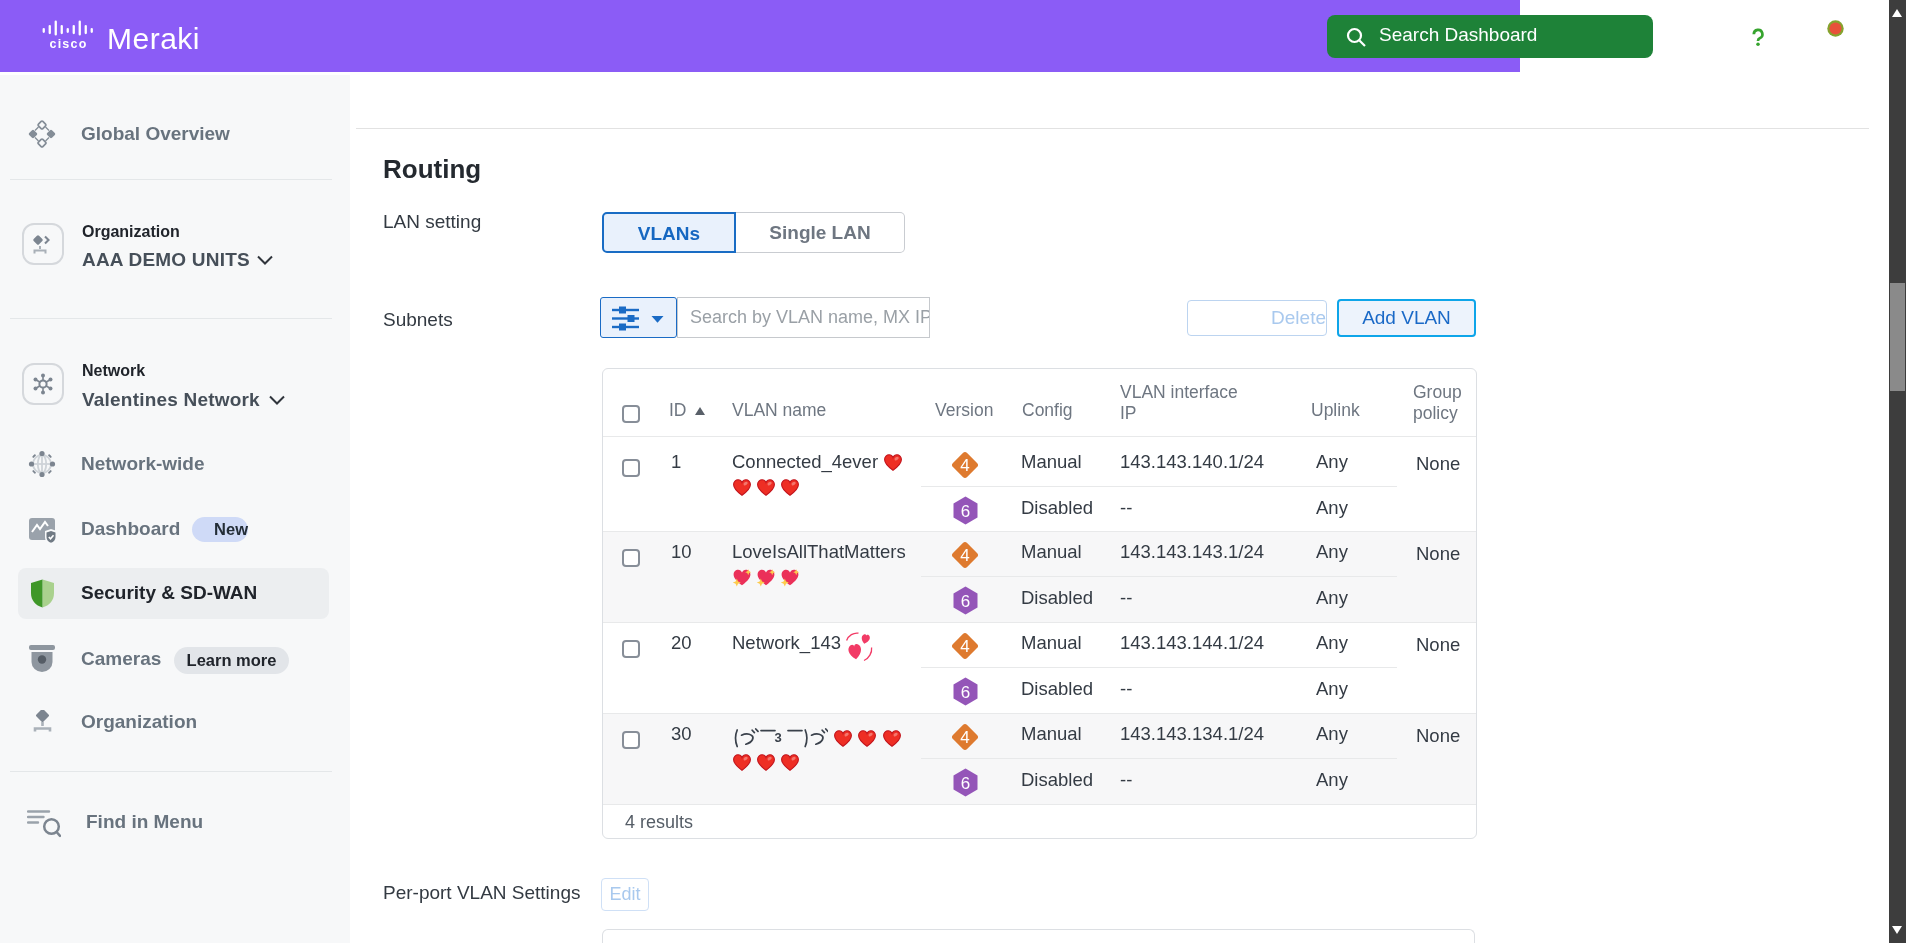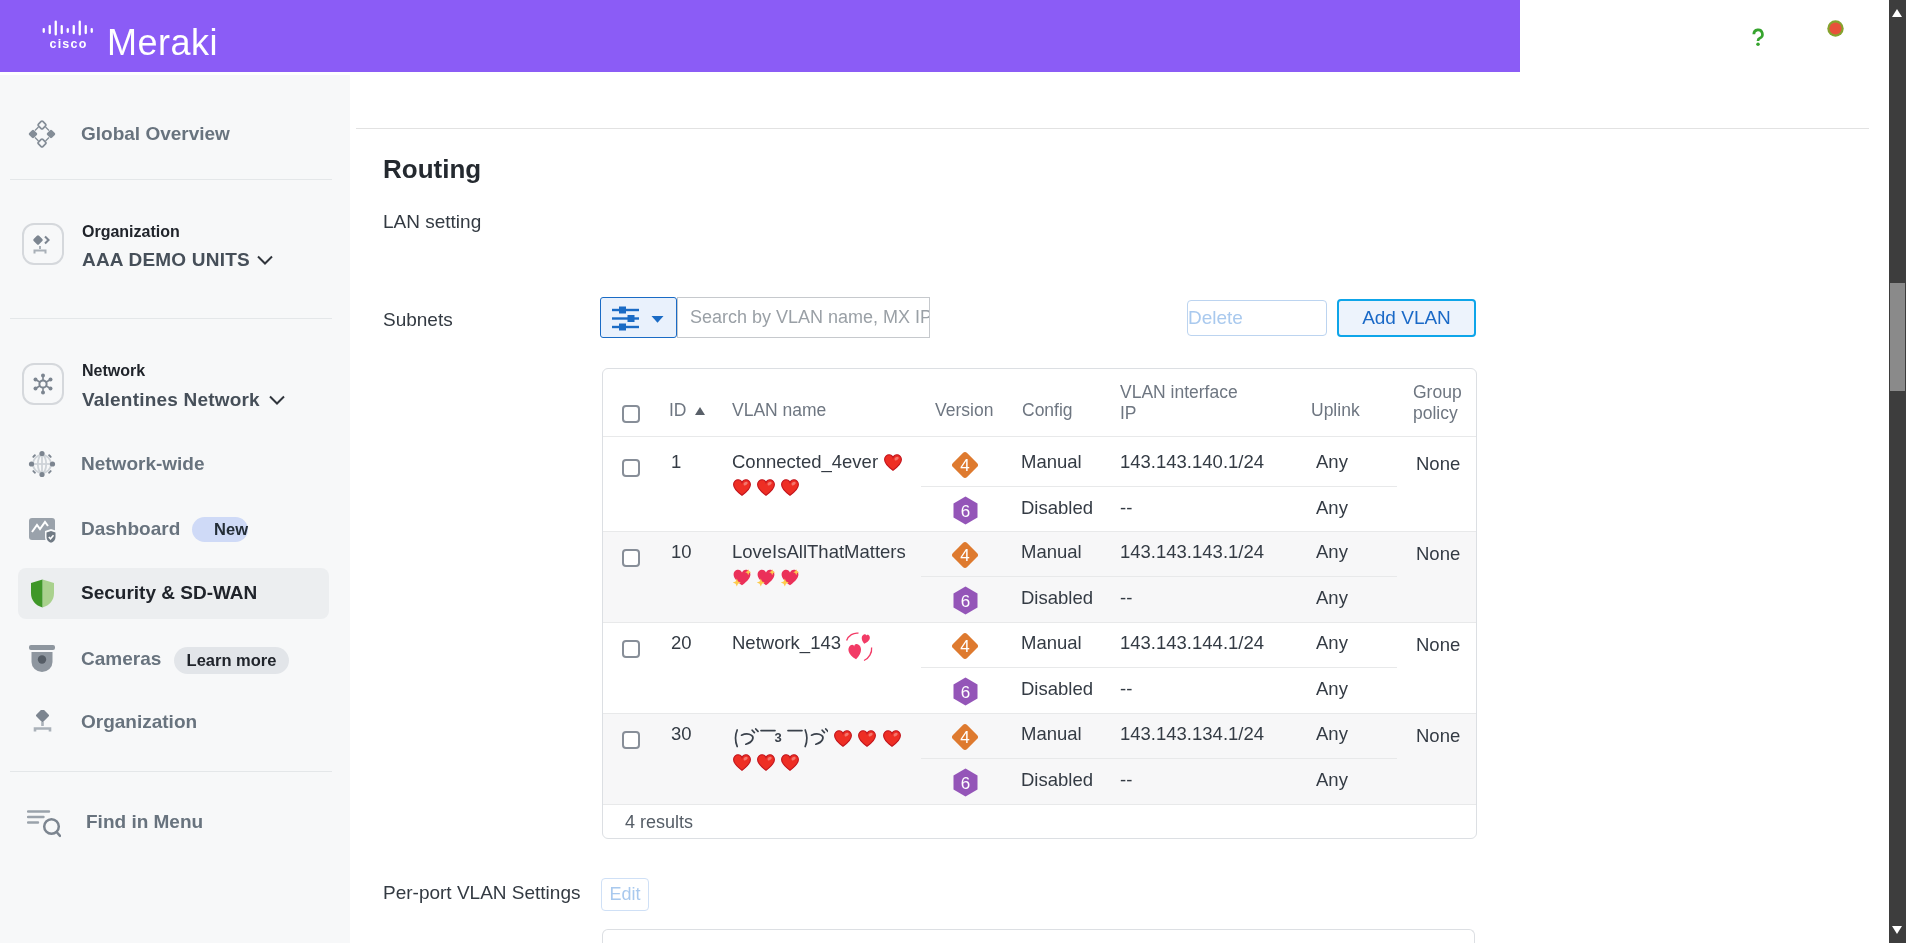--- a/index.html
+++ b/index.html
@@ -3,21 +3,21 @@
 <meta charset="utf-8">
 <style>
   * { margin:0; padding:0; box-sizing:border-box; }
   html,body { width:1906px; height:943px; overflow:hidden; }
   body { font-family:"Liberation Sans", sans-serif; position:relative; background:#fff; }
   .abs { position:absolute; }
 
   
   #header { position:absolute; left:0; top:0; width:1520px; height:72px; background:#8b5cf6; }
   #hdr-logo { position:absolute; left:42px; top:14px; }
-  #meraki { position:absolute; left:107px; top:22px; color:#fff; font-size:36px; font-weight:400; letter-spacing:0.5px; }
+  #meraki { position:absolute; left:107px; top:22px; color:#fff; font-size:30px; font-weight:400; letter-spacing:0.5px; }
   #searchbox { position:absolute; left:1327px; top:15px; width:326px; height:43px; background:#1e8238; border-radius:8px; color:#fff; }
   #searchbox .ph { position:absolute; left:52px; top:9px; font-size:19px; color:#fff; }
   .hicon { position:absolute; top:0; }
 
   
   #sidebar { position:absolute; left:0; top:72px; width:350px; height:871px; background:#f7f8f9; }
   .sdiv { position:absolute; left:10px; width:322px; height:1px; background:#e4e7e9; }
   .navtxt { font-weight:bold; color:#68737e; font-size:19px; }
   .navdark { font-weight:bold; color:#20242b; font-size:19px; }
   .ctxbox { position:absolute; left:22px; width:42px; height:42px; border:2px solid #d5d8dc; border-radius:12px; }
@@ -32,21 +32,21 @@
 
   
   #toggle { position:absolute; left:252px; top:140px; height:41px; }
   .tbtn { display:inline-block; height:41px; line-height:39px; font-size:19px; font-weight:bold; text-align:center; vertical-align:top; }
   #tvlan { width:134px; background:#e9f1fc; border:2px solid #196cc4; color:#1667c1; border-radius:5px 0 0 5px; }
   #tsingle { width:169px; background:#fff; border:1px solid #c9ccd1; border-left:none; color:#6e7681; border-radius:0 5px 5px 0; }
 
   
   #filterbtn { position:absolute; left:250px; top:225px; width:77px; height:41px; background:#e9f1fc; border:1.5px solid #1a6bc5; border-radius:3px; }
   #searchinput { position:absolute; left:327px; top:225px; width:253px; height:41px; background:#fff; border:1px solid #c6c9cd; color:#9aa0a6; font-size:18px; line-height:39px; padding-left:12px; white-space:nowrap; overflow:hidden; }
-  #delbtn { position:absolute; left:837px; top:228px; width:140px; height:36px; border:1px solid #bcd4f0; border-radius:4px; background:#fff; color:#a9c9ee; font-size:19px; text-align:left; line-height:34px; }
+  #delbtn { position:absolute; left:837px; top:228px; width:140px; height:36px; border:1px solid #bcd4f0; border-radius:4px; background:#fff; color:#a9c9ee; font-size:19px; text-align:right; line-height:34px; }
   #addbtn { position:absolute; left:987px; top:227px; width:139px; height:38px; border:2px solid #0ea5e9; border-radius:4px; background:#edf3fc; color:#1a69c7; font-size:19px; text-align:center; line-height:34px; }
 
   
   #tbl { position:absolute; left:252px; top:296px; width:875px; height:471px; border:1px solid #dcdfe3; border-radius:6px; background:#fff; }
   .trow { position:absolute; left:0; width:873px; }
   .gray { background:#f7f7f8; }
   .rowsep { position:absolute; left:0; width:873px; height:1px; background:#e8e9ea; }
   .subsep { position:absolute; left:318px; width:476px; height:1px; background:#e8e9ea; }
   .cb { position:absolute; width:18px; height:18px; border:2px solid #878e98; border-radius:4px; background:#fff; }
   .hdr { color:#6e7681; font-size:17.5px; position:absolute; }
@@ -90,20 +90,27 @@
       <rect x="18.6" y="10.9" width="2.3" height="9.3" rx="1.15"></rect>
       <rect x="24.6" y="13.9" width="2.3" height="5.1" rx="1.15"></rect>
       <rect x="30.6" y="10.9" width="2.3" height="9.3" rx="1.15"></rect>
       <rect x="36.6" y="6.5" width="2.3" height="15.1" rx="1.15"></rect>
       <rect x="42.6" y="10.9" width="2.3" height="9.3" rx="1.15"></rect>
       <rect x="48.6" y="13.9" width="2.3" height="5.1" rx="1.15"></rect>
     </g>
     <text x="26.5" y="33.8" fill="#fff" font-size="12.5" font-weight="bold" letter-spacing="1.2" text-anchor="middle" font-family="Liberation Sans, sans-serif">cisco</text>
   </svg>
   <div id="meraki">Meraki</div>
+  <div id="searchbox">
+    <svg style="position:absolute;left:17px;top:10px" width="24" height="24" viewBox="0 0 24 24" fill="none" stroke="#fff" stroke-width="2.2">
+        <circle cx="10.5" cy="10.5" r="6.5"></circle>
+        <line x1="15.5" y1="15.5" x2="21" y2="21"></line>
+      </svg>
+    <div class="ph">Search Dashboard</div>
+  </div>
 
   <svg class="hicon" style="left:1678px;top:21px" width="30" height="31" viewBox="0 0 30 31" fill="#fff">
     <circle cx="15" cy="9" r="7.4"></circle>
     <path d="M1.5 30 C2.5 21.5 7.5 17 15 17 C22.5 17 27.5 21.5 28.5 30 Z"></path>
   </svg>
 
   <svg class="hicon" style="left:1744px;top:23px" width="28" height="28" viewBox="0 0 28 28">
     <circle cx="14" cy="14" r="13.5" fill="#fff"></circle>
     <path d="M9.8 11.2 a4.3 4.3 0 1 1 5.9 4 c-1.4 0.6 -1.7 1.3 -1.7 2.7" fill="none" stroke="#36a42e" stroke-width="2.7"></path>
     <circle cx="14" cy="21.2" r="1.75" fill="#36a42e"></circle>
@@ -243,20 +250,21 @@
     <line x1="29.6" y1="23" x2="33" y2="26.8" stroke="#7c8590" stroke-width="2.5" stroke-linecap="round"></line>
   </svg>
   <div class="abs navtxt" style="left:86px;top:739px">Find in Menu</div>
 </div>
 
 <div id="content">
   <div id="topdiv"></div>
   <h1 class="routing">Routing</h1>
 
   <div class="flabel" style="top:139px">LAN setting</div>
+  <div id="toggle"><span class="tbtn" id="tvlan">VLANs</span><span class="tbtn" id="tsingle">Single LAN</span></div>
 
   <div class="flabel" style="top:237px">Subnets</div>
   <div id="filterbtn">
     <svg style="position:absolute;left:11px;top:7px" width="52" height="27" viewBox="0 0 52 27">
       <g stroke="#1a6bc5" stroke-width="2.4">
         <line x1="0" y1="5" x2="27" y2="5"></line>
         <line x1="0" y1="13.5" x2="27" y2="13.5"></line>
         <line x1="0" y1="22" x2="27" y2="22"></line>
       </g>
       <g fill="#1a6bc5">

